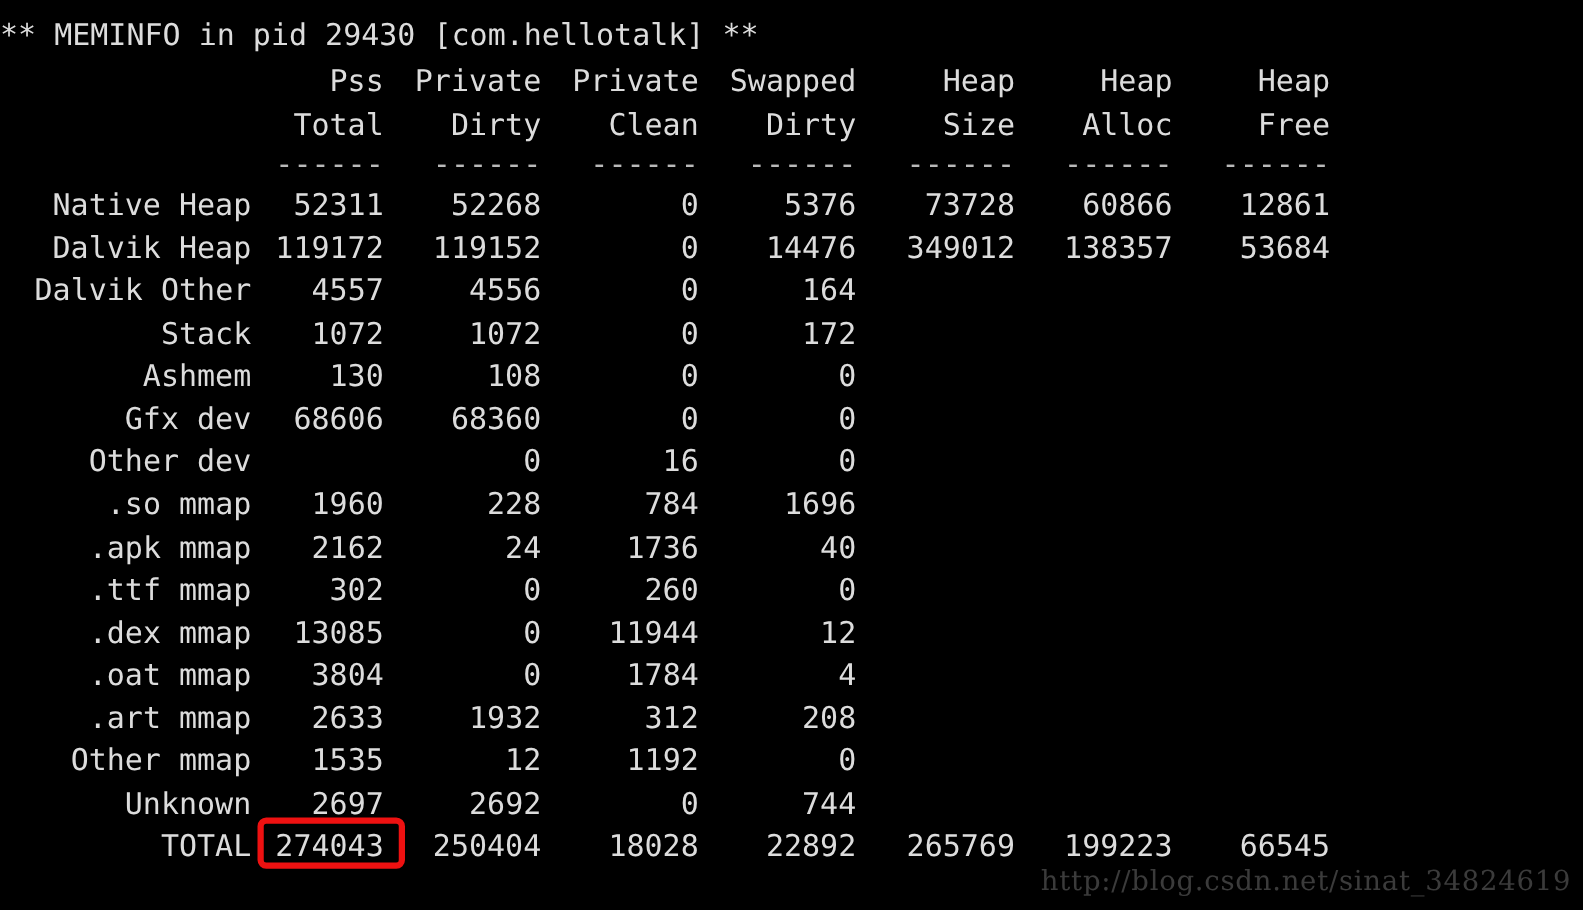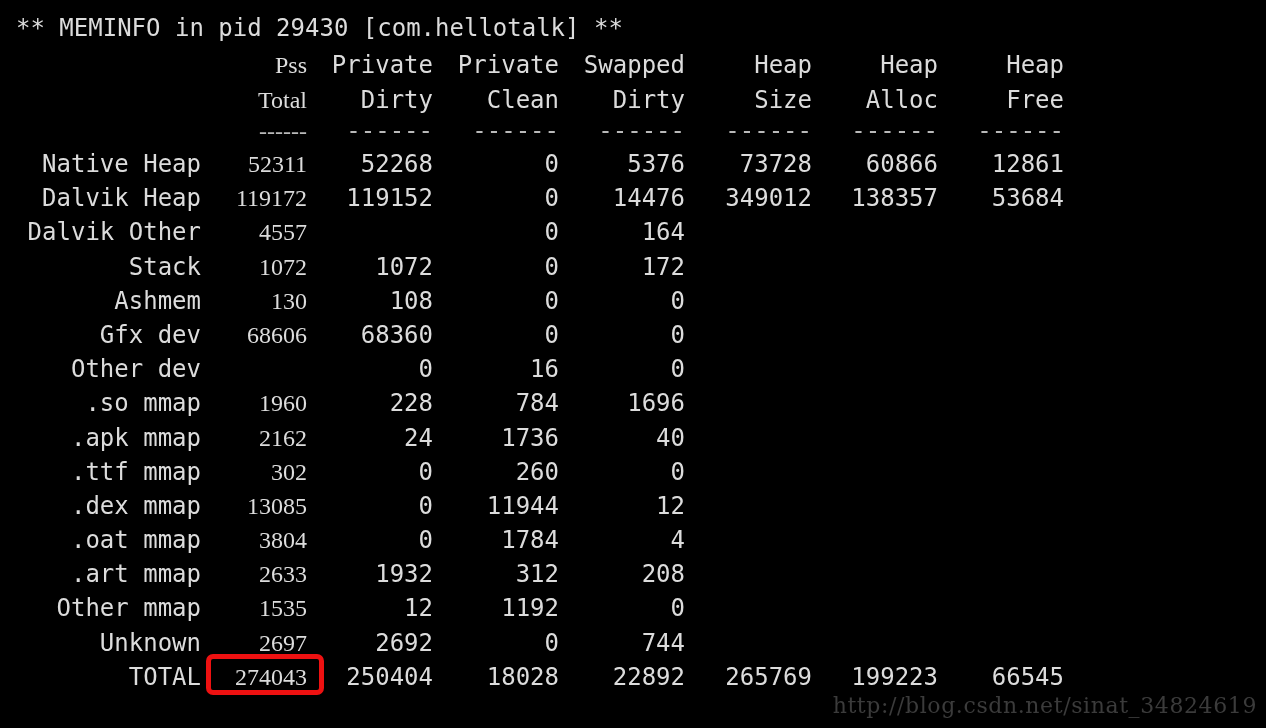--- a/index.html
+++ b/index.html
@@ -22,21 +22,20 @@
   }
   .title-line {
     position: absolute;
     left: 0px;
     top: 13px;
     height: 30px;
     font-size: 24px;
     line-height: 30px;
     color: #dcdcdc;
     white-space: pre;
-    padding-left: 16px;
   }
   .grid {
     position: absolute;
     left: 0px;
     top: 48px;
     width: 1266px;
   }
   .row {
     position: relative;
     height: 34.2px;
@@ -54,21 +53,21 @@
     line-height: 34px;
     color: #dcdcdc;
     white-space: pre;
     top: 0;
   }
   .label {
     left: 0px;
     width: 182px;
     padding-left: 19px;
   }
-  .c1 { left: 0px;   width: 307px; font-family: Liberation Serif, serif; }
+  .c1 { left: 0px;   width: 307px; }
   .c2 { left: 0px;   width: 433px; }
   .c3 { left: 0px;   width: 559px; }
   .c4 { left: 0px;   width: 685px; }
   .c5 { left: 0px;   width: 812px; }
   .c6 { left: 0px;   width: 938px; }
   .c7 { left: 0px;   width: 1064px; }
 
   .dash {
     color: #b9b9b9;
     font-size: 24px;
@@ -155,20 +154,21 @@
           <div class="cell c2">119152</div>
           <div class="cell c3">0</div>
           <div class="cell c4">14476</div>
           <div class="cell c5">349012</div>
           <div class="cell c6">138357</div>
           <div class="cell c7">53684</div>
         </div>
         <div class="row">
           <div class="cell label">Dalvik Other</div>
           <div class="cell c1">4557</div>
+          <div class="cell c2">4556</div>
           <div class="cell c3">0</div>
           <div class="cell c4">164</div>
         </div>
         <div class="row">
           <div class="cell label">Stack</div>
           <div class="cell c1">1072</div>
           <div class="cell c2">1072</div>
           <div class="cell c3">0</div>
           <div class="cell c4">172</div>
         </div>

